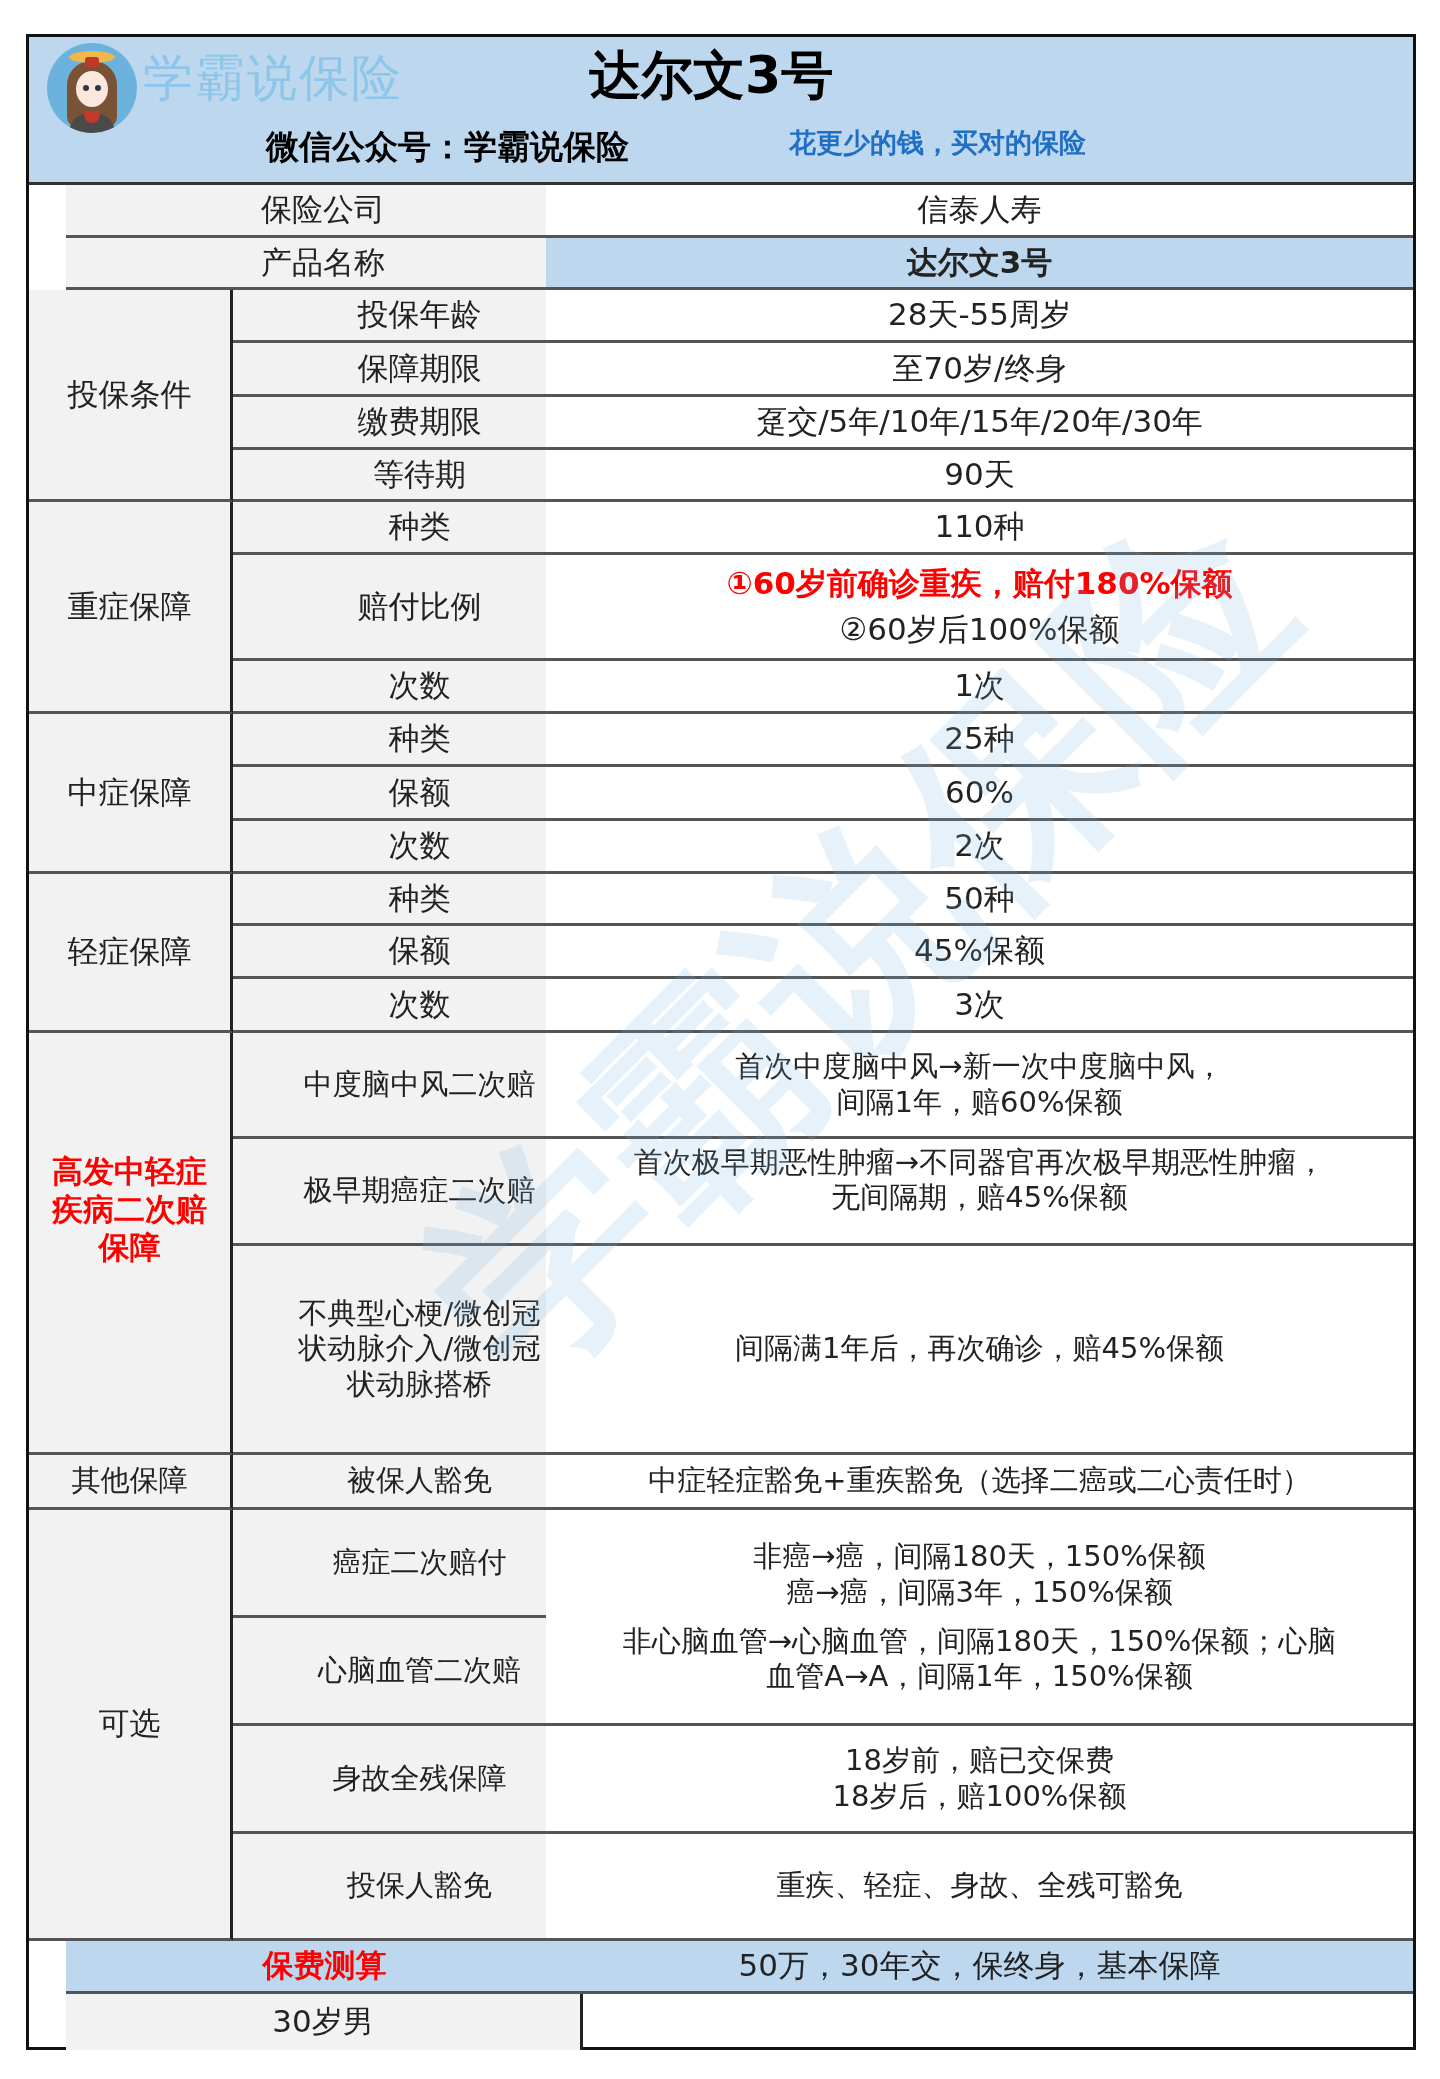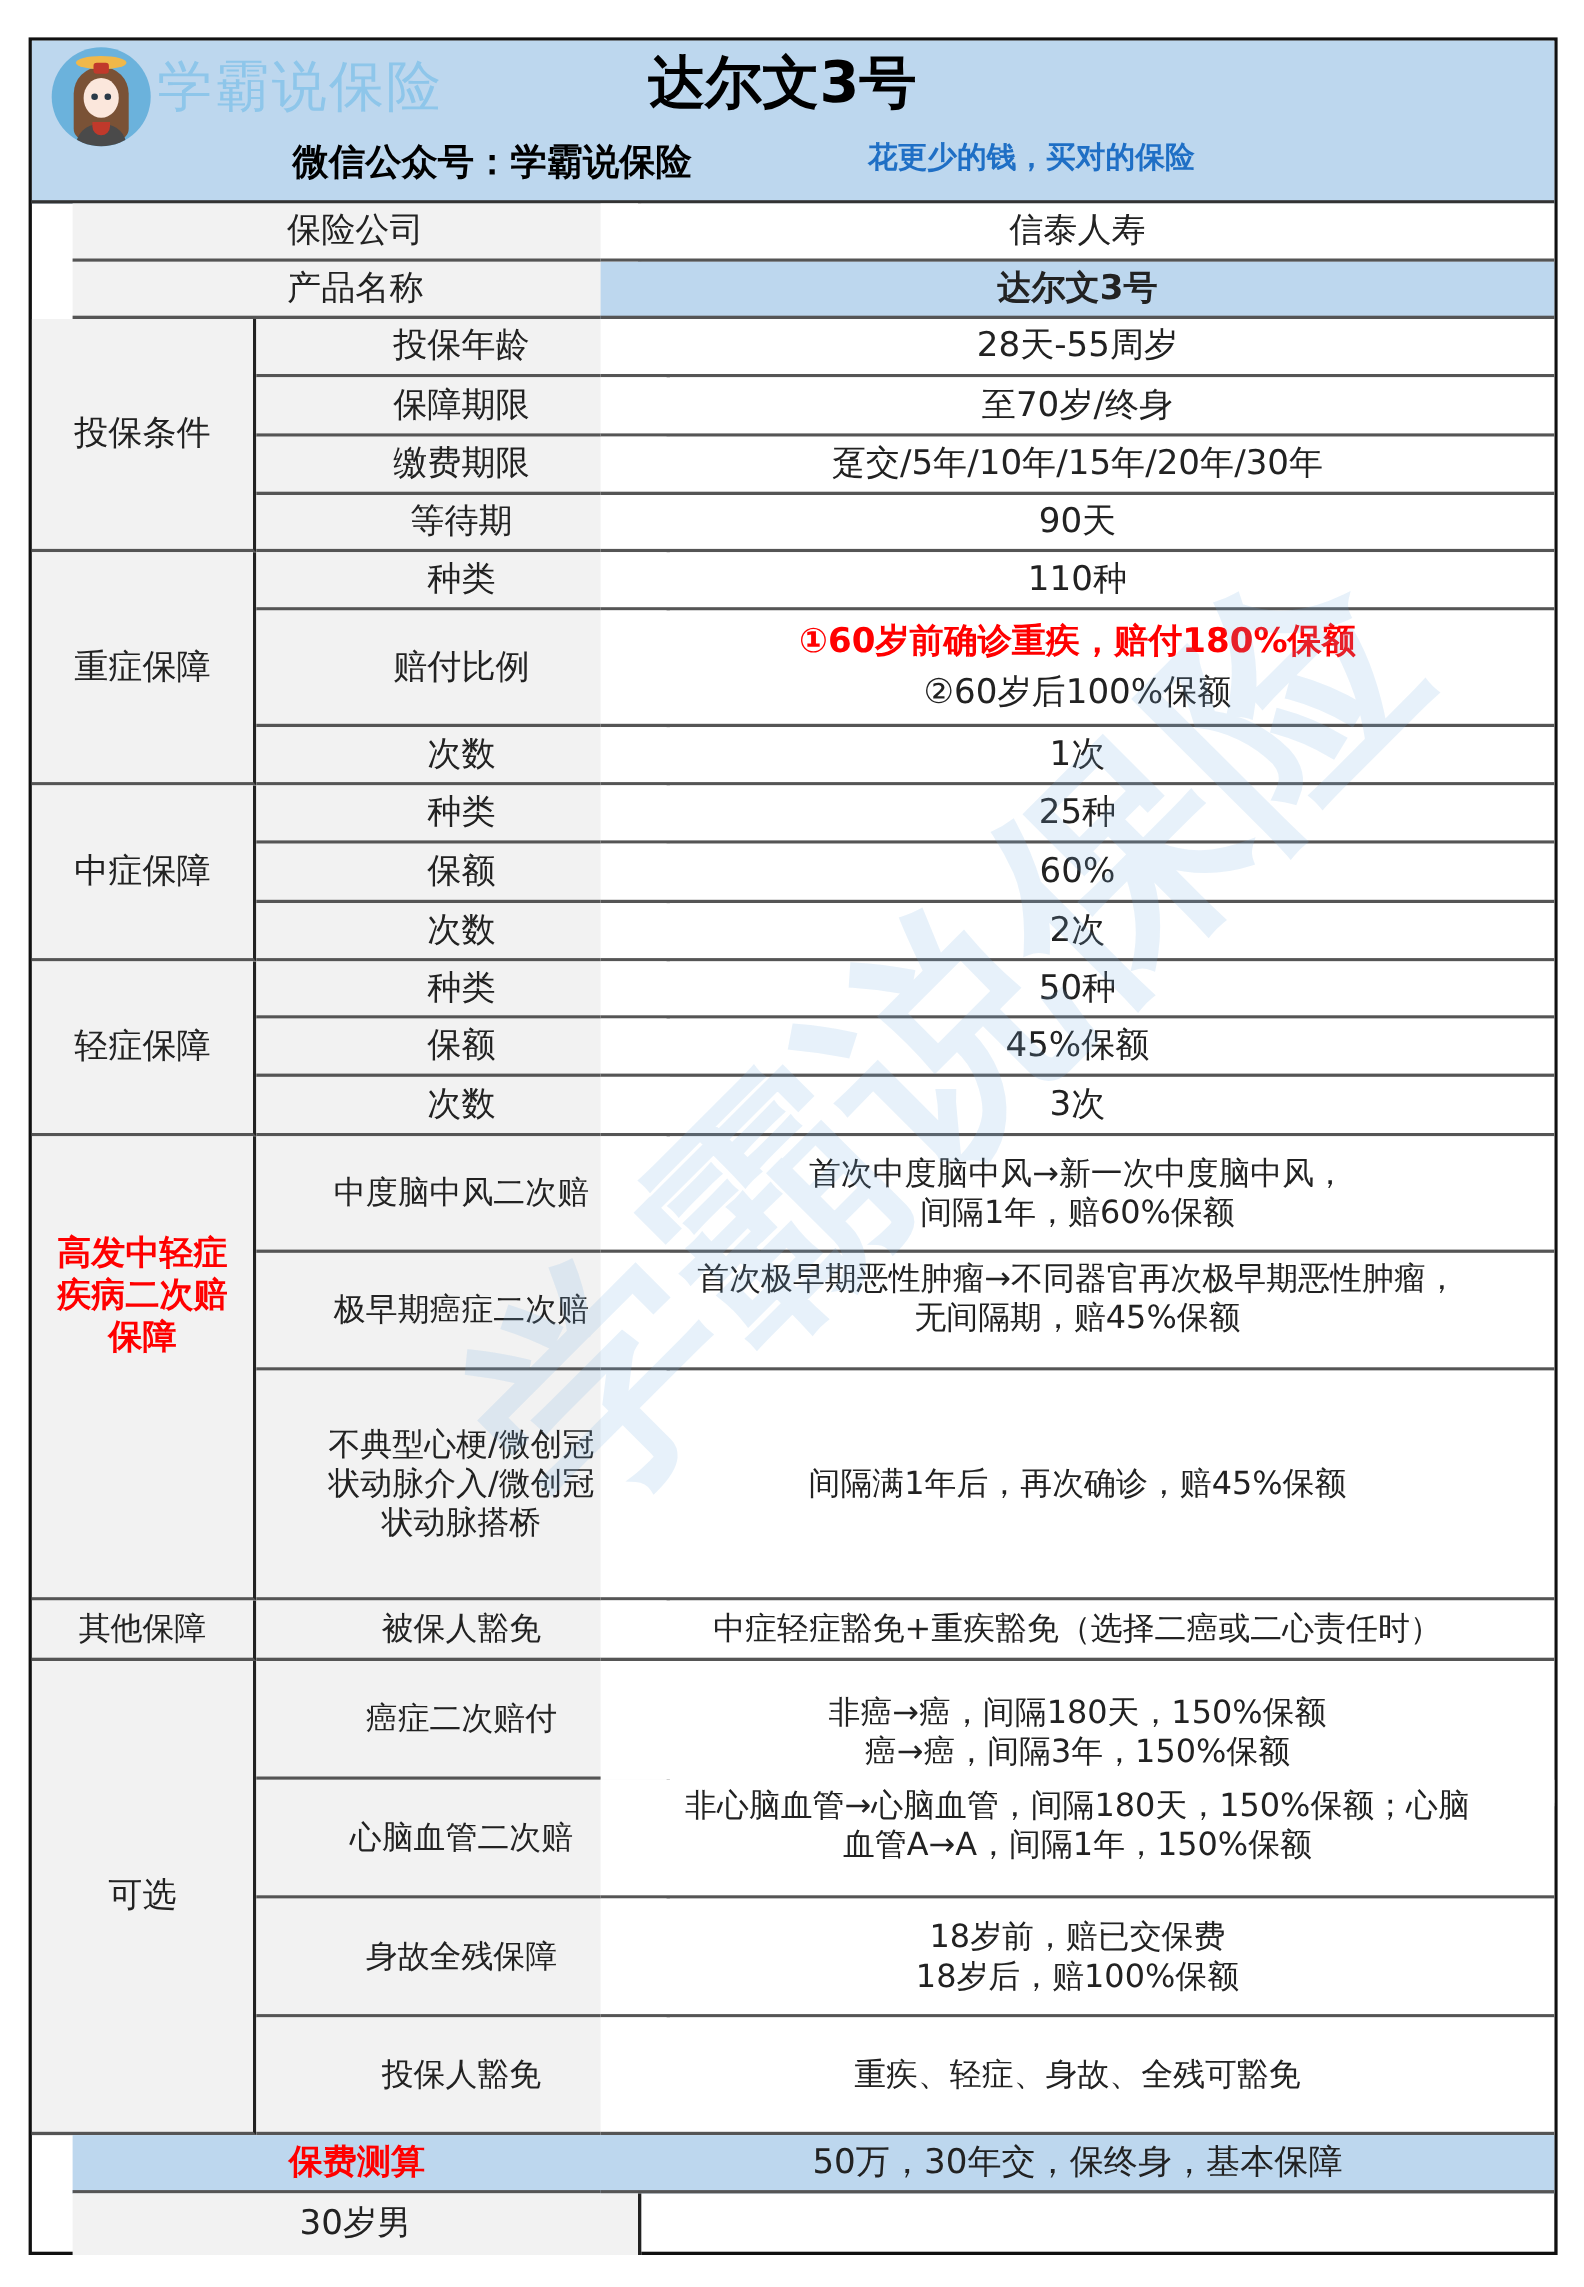--- a/index.html
+++ b/index.html
@@ -96,21 +96,21 @@
   <div class="cell val c3" style="top:784px;height:53px">2次</div>
 
   <div class="cell lbl c1" style="top:837px;height:159px">轻症保障</div>
   <div class="cell lbl c2" style="top:837px;height:52px">种类</div>
   <div class="cell val c3" style="top:837px;height:52px">50种</div>
   <div class="cell lbl c2" style="top:889px;height:53px">保额</div>
   <div class="cell val c3" style="top:889px;height:53px">45%保额</div>
   <div class="cell lbl c2" style="top:942px;height:54px">次数</div>
   <div class="cell val c3" style="top:942px;height:54px">3次</div>
 
-  <div class="cell lbl c1 bold-red" style="top:996px;height:422px;justify-content:flex-start;padding-top:88px">
+  <div class="cell lbl c1 bold-red" style="top:996px;height:422px;justify-content:flex-start;padding-top:120px">
     <span>高发中轻症</span>
     <span>疾病二次赔</span>
     <span>保障</span>
   </div>
   <div class="cell lbl c2 small" style="top:996px;height:106px">中度脑中风二次赔</div>
   <div class="cell val c3 small" style="top:996px;height:106px">
     <span>首次中度脑中风→新一次中度脑中风，</span>
     <span>间隔1年，赔60%保额</span>
   </div>
   <div class="cell lbl c2 small" style="top:1102px;height:107px">极早期癌症二次赔</div>

